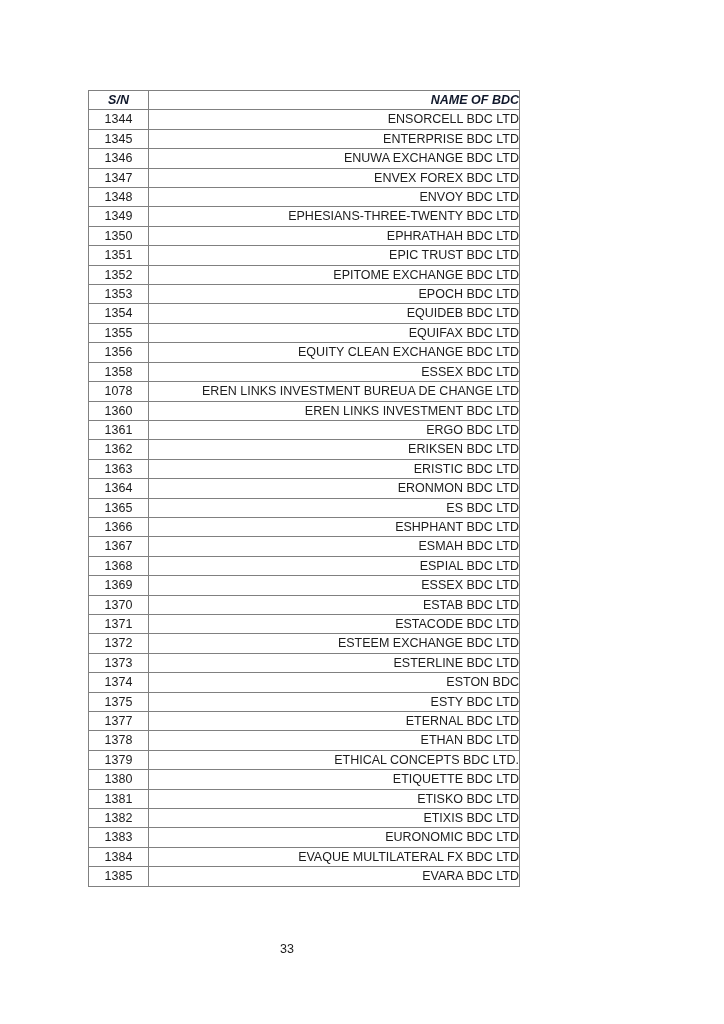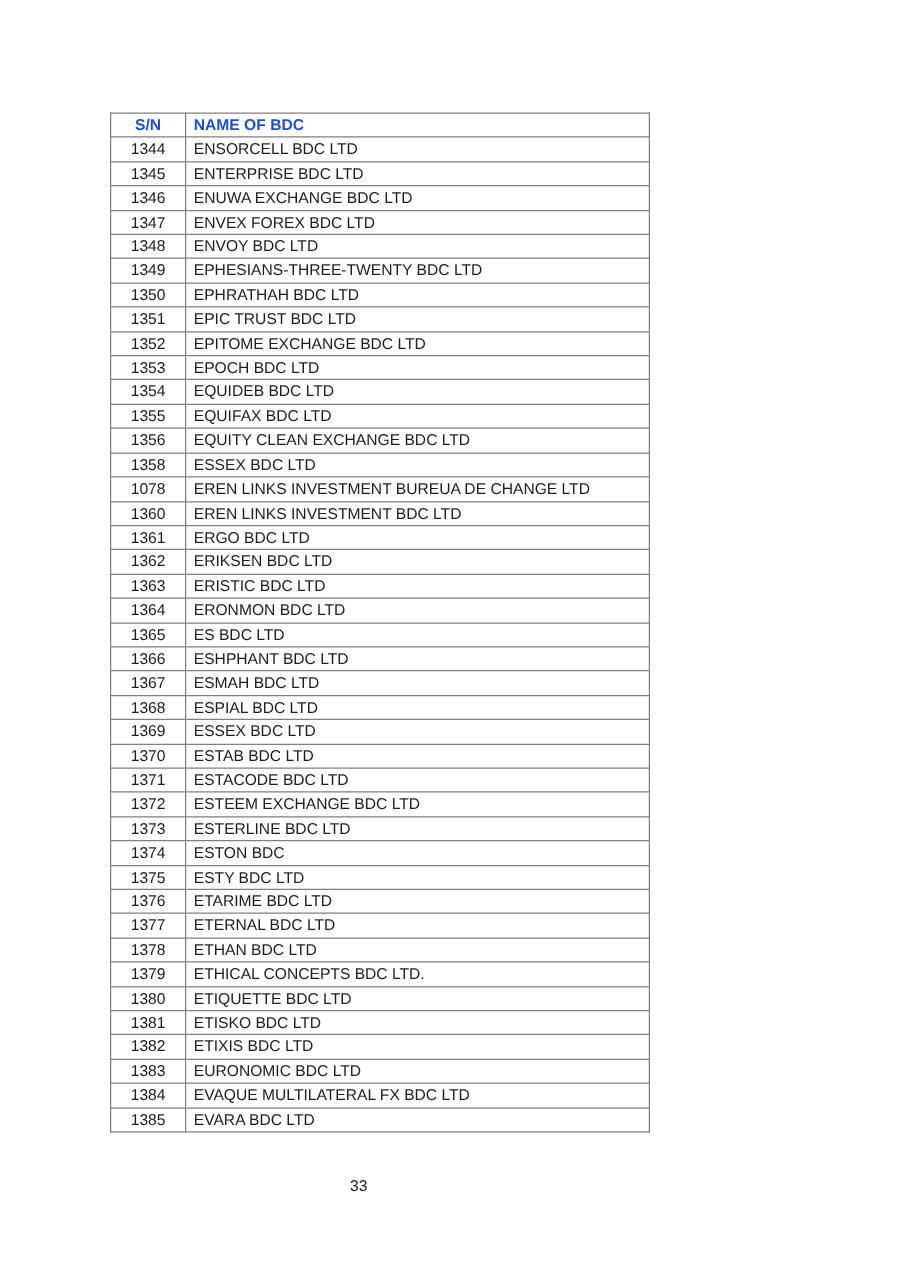--- a/index.html
+++ b/index.html
@@ -32,26 +32,27 @@
     padding: 0;
     line-height: 18.4px;
     white-space: nowrap;
     overflow: hidden;
   }
   .col-sn {
     width: 59px;
     text-align: center;
   }
   .col-name {
-    text-align: left;
+    text-align: right;
     padding-left: 6px !important;
   }
   .bdc-table th {
     font-weight: bold;
-    color: #1d4ed8;
+    color: #0f172a;
+    font-style: italic;
   }
   .page-number {
     position: absolute;
     top: 942px;
     left: 0;
     width: 574px;
     text-align: center;
     font-size: 12.5px;
     color: #1c1c1c;
   }
@@ -186,24 +187,20 @@
         </tr>
         <tr>
           <td class="col-sn">1374</td>
           <td class="col-name">ESTON BDC</td>
         </tr>
         <tr>
           <td class="col-sn">1375</td>
           <td class="col-name">ESTY BDC LTD</td>
         </tr>
         <tr>
-          <td class="col-sn">1376</td>
-          <td class="col-name">ETARIME BDC LTD</td>
-        </tr>
-        <tr>
           <td class="col-sn">1377</td>
           <td class="col-name">ETERNAL BDC LTD</td>
         </tr>
         <tr>
           <td class="col-sn">1378</td>
           <td class="col-name">ETHAN BDC LTD</td>
         </tr>
         <tr>
           <td class="col-sn">1379</td>
           <td class="col-name">ETHICAL CONCEPTS BDC LTD.</td>

